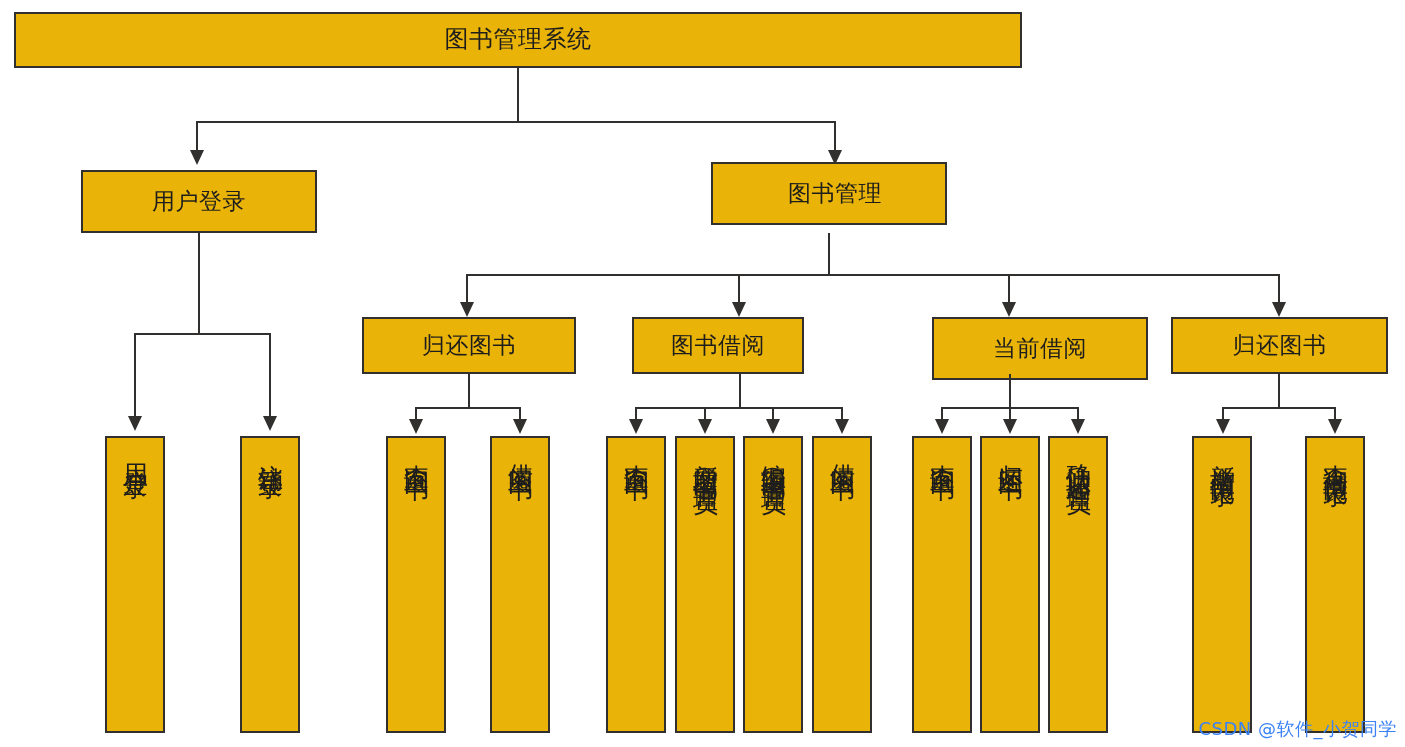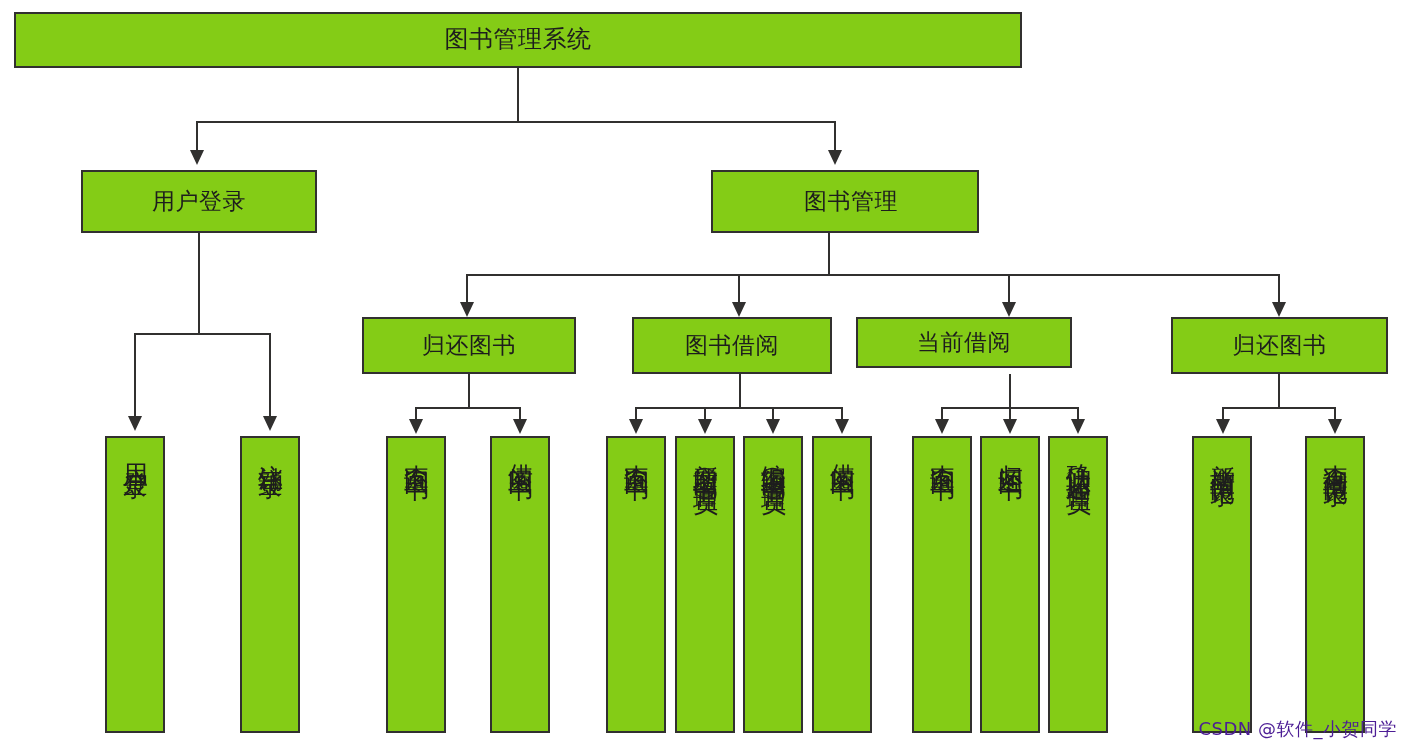--- a/index.html
+++ b/index.html
@@ -11,21 +11,21 @@
     position:relative;
     width:1405px;
     height:747px;
     background:#ffffff;
     overflow:hidden;
   }
   
   .node{
     position:absolute;
     box-sizing:border-box;
-    background:#84cc16;
+    background:#eab308;
     border:2.4px solid #31302f;
     display:flex;
     align-items:center;
     justify-content:center;
     color:#1d1d1d;
   }
   .node .label{
     display:block;
     text-align:center;
     line-height:1.14;
@@ -62,21 +62,21 @@
     border-left:7.5px solid transparent;
     border-right:7.5px solid transparent;
     border-top:15px solid #31302f;
   }
   
   #watermark{
     position:absolute;
     right:8px;
     bottom:6px;
     font-size:18px;
-    color:#4c1d95;
+    color:#3b82f6;
     letter-spacing:0.5px;
     white-space:nowrap;
     pointer-events:none;
   }
 </style>
 </head>
 <body>
 
 <div id="canvas">
 
@@ -90,21 +90,21 @@
 
   <div class="edge v" style="left:196px;top:121px;height:31px;"></div>
   <div class="arrow" style="left:190px;top:150px;"></div>
   <div class="edge v" style="left:834px;top:121px;height:31px;"></div>
   <div class="arrow" style="left:828px;top:150px;"></div>
 
   <div class="node horiz" style="left:81px;top:170px;width:236px;height:63px;">
     <span class="label">用户登录</span>
   </div>
 
-  <div class="node horiz" style="left:711px;top:170px;width:268px;height:63px;padding-left:12px;">
+  <div class="node horiz" style="left:711px;top:162px;width:236px;height:63px;padding-left:12px;">
     <span class="label">图书管理</span>
   </div>
 
   <div class="edge v" style="left:198px;top:233px;height:101px;"></div>
   <div class="edge h" style="left:134px;top:333px;width:137px;"></div>
   <div class="edge v" style="left:134px;top:333px;height:85px;"></div>
   <div class="arrow" style="left:128px;top:416px;"></div>
   <div class="edge v" style="left:269px;top:333px;height:85px;"></div>
   <div class="arrow" style="left:263px;top:416px;"></div>
 
@@ -115,24 +115,24 @@
   <div class="edge v" style="left:738px;top:274px;height:30px;"></div>
   <div class="arrow" style="left:732px;top:302px;"></div>
   <div class="edge v" style="left:1008px;top:274px;height:30px;"></div>
   <div class="arrow" style="left:1002px;top:302px;"></div>
   <div class="edge v" style="left:1278px;top:274px;height:30px;"></div>
   <div class="arrow" style="left:1272px;top:302px;"></div>
 
   <div class="node horiz" style="left:362px;top:317px;width:214px;height:57px;">
     <span class="label">归还图书</span>
   </div>
-  <div class="node horiz" style="left:632px;top:317px;width:200px;height:57px;">
+  <div class="node horiz" style="left:632px;top:317px;width:172px;height:57px;">
     <span class="label">图书借阅</span>
   </div>
-  <div class="node horiz" style="left:856px;top:317px;width:216px;height:51px;">
+  <div class="node horiz" style="left:932px;top:317px;width:216px;height:63px;">
     <span class="label">当前借阅</span>
   </div>
   <div class="node horiz" style="left:1171px;top:317px;width:217px;height:57px;">
     <span class="label">归还图书</span>
   </div>
 
   <div class="edge v" style="left:468px;top:374px;height:34px;"></div>
   <div class="edge h" style="left:415px;top:407px;width:106px;"></div>
   <div class="edge v" style="left:415px;top:407px;height:14px;"></div>
   <div class="arrow" style="left:409px;top:419px;"></div>

